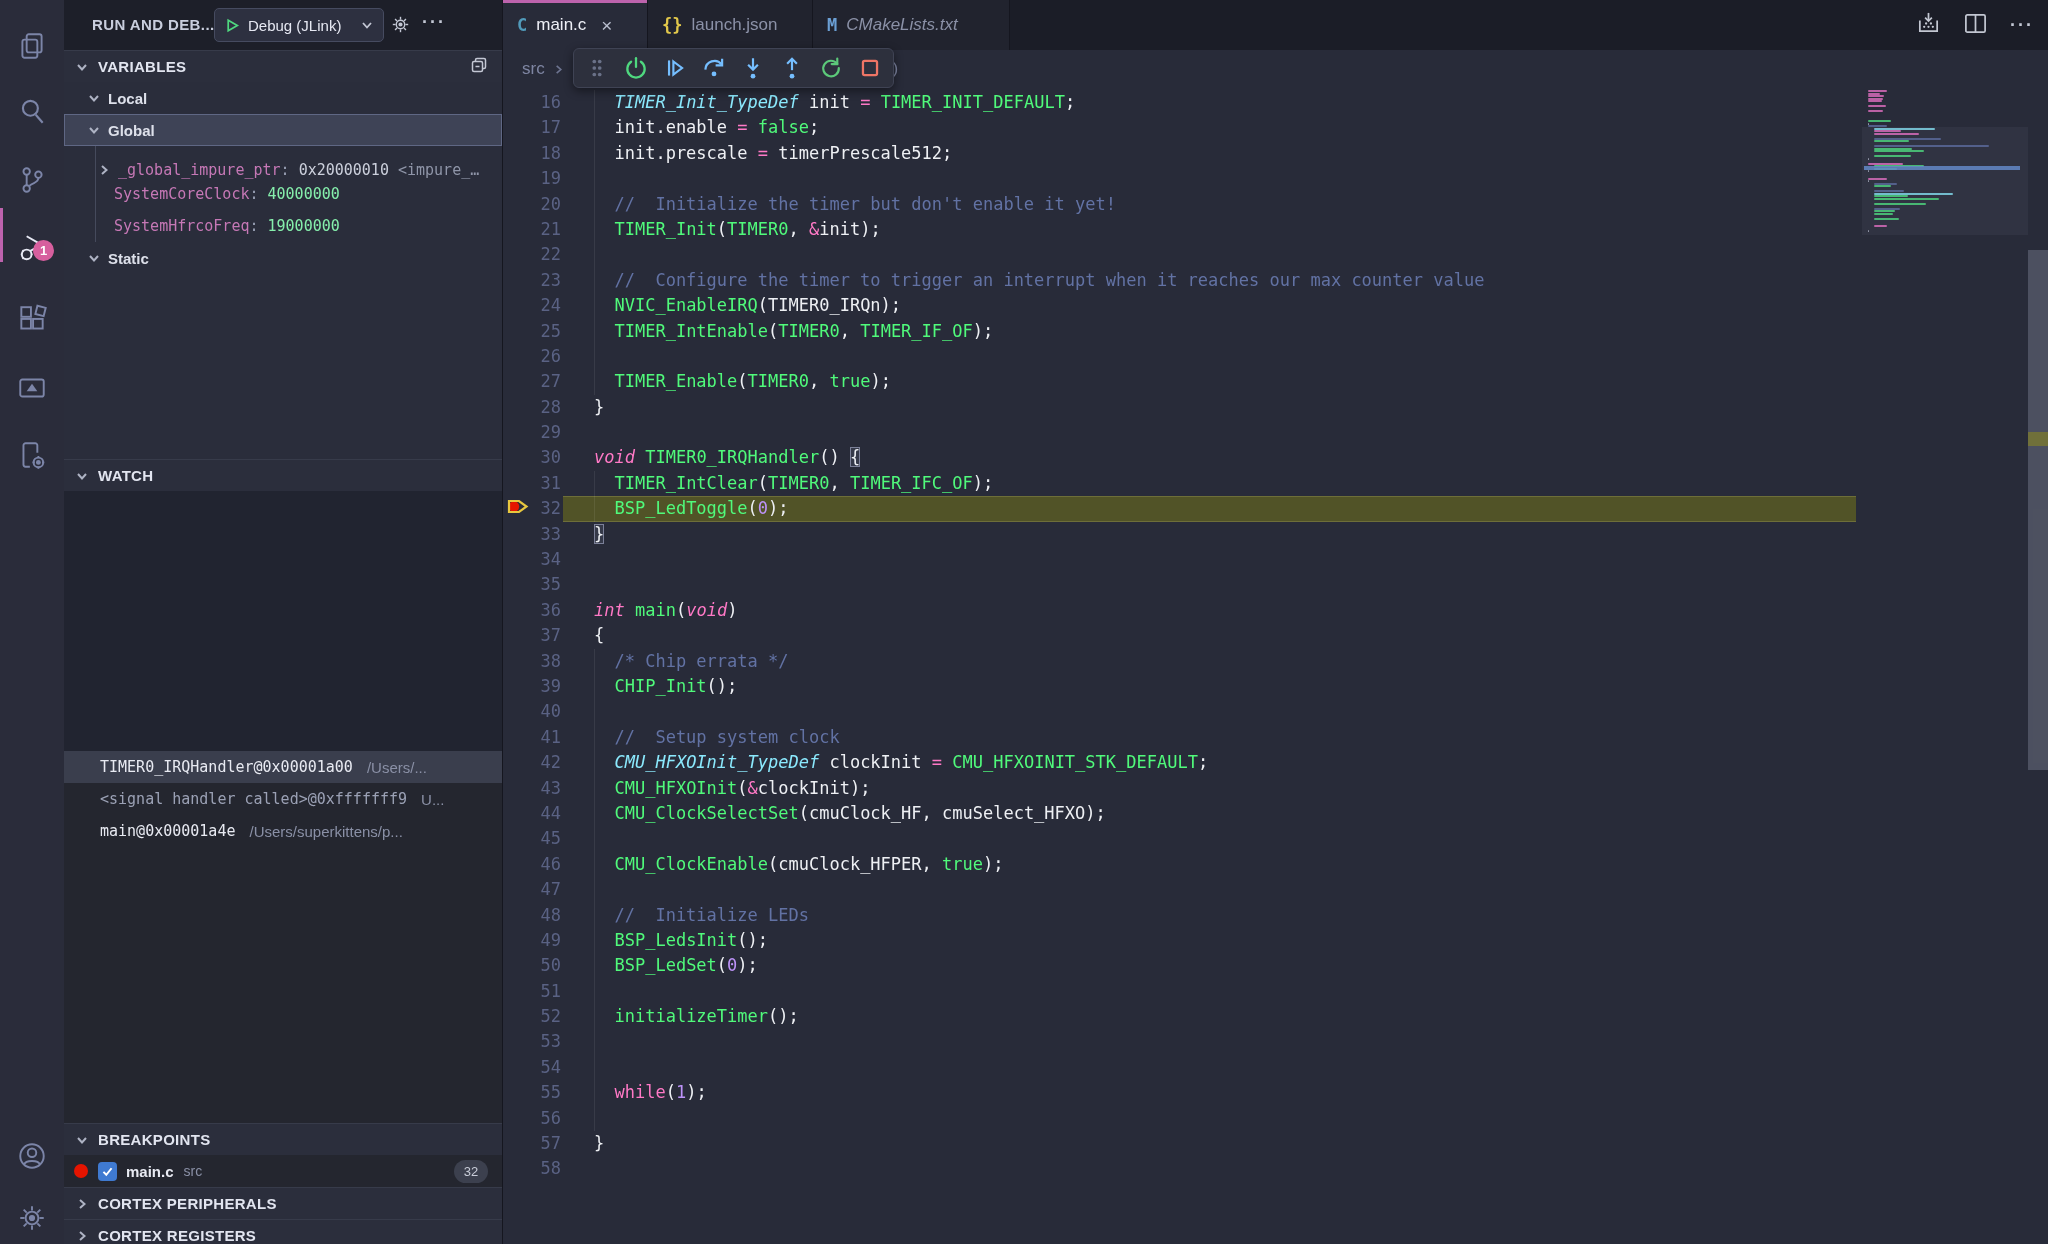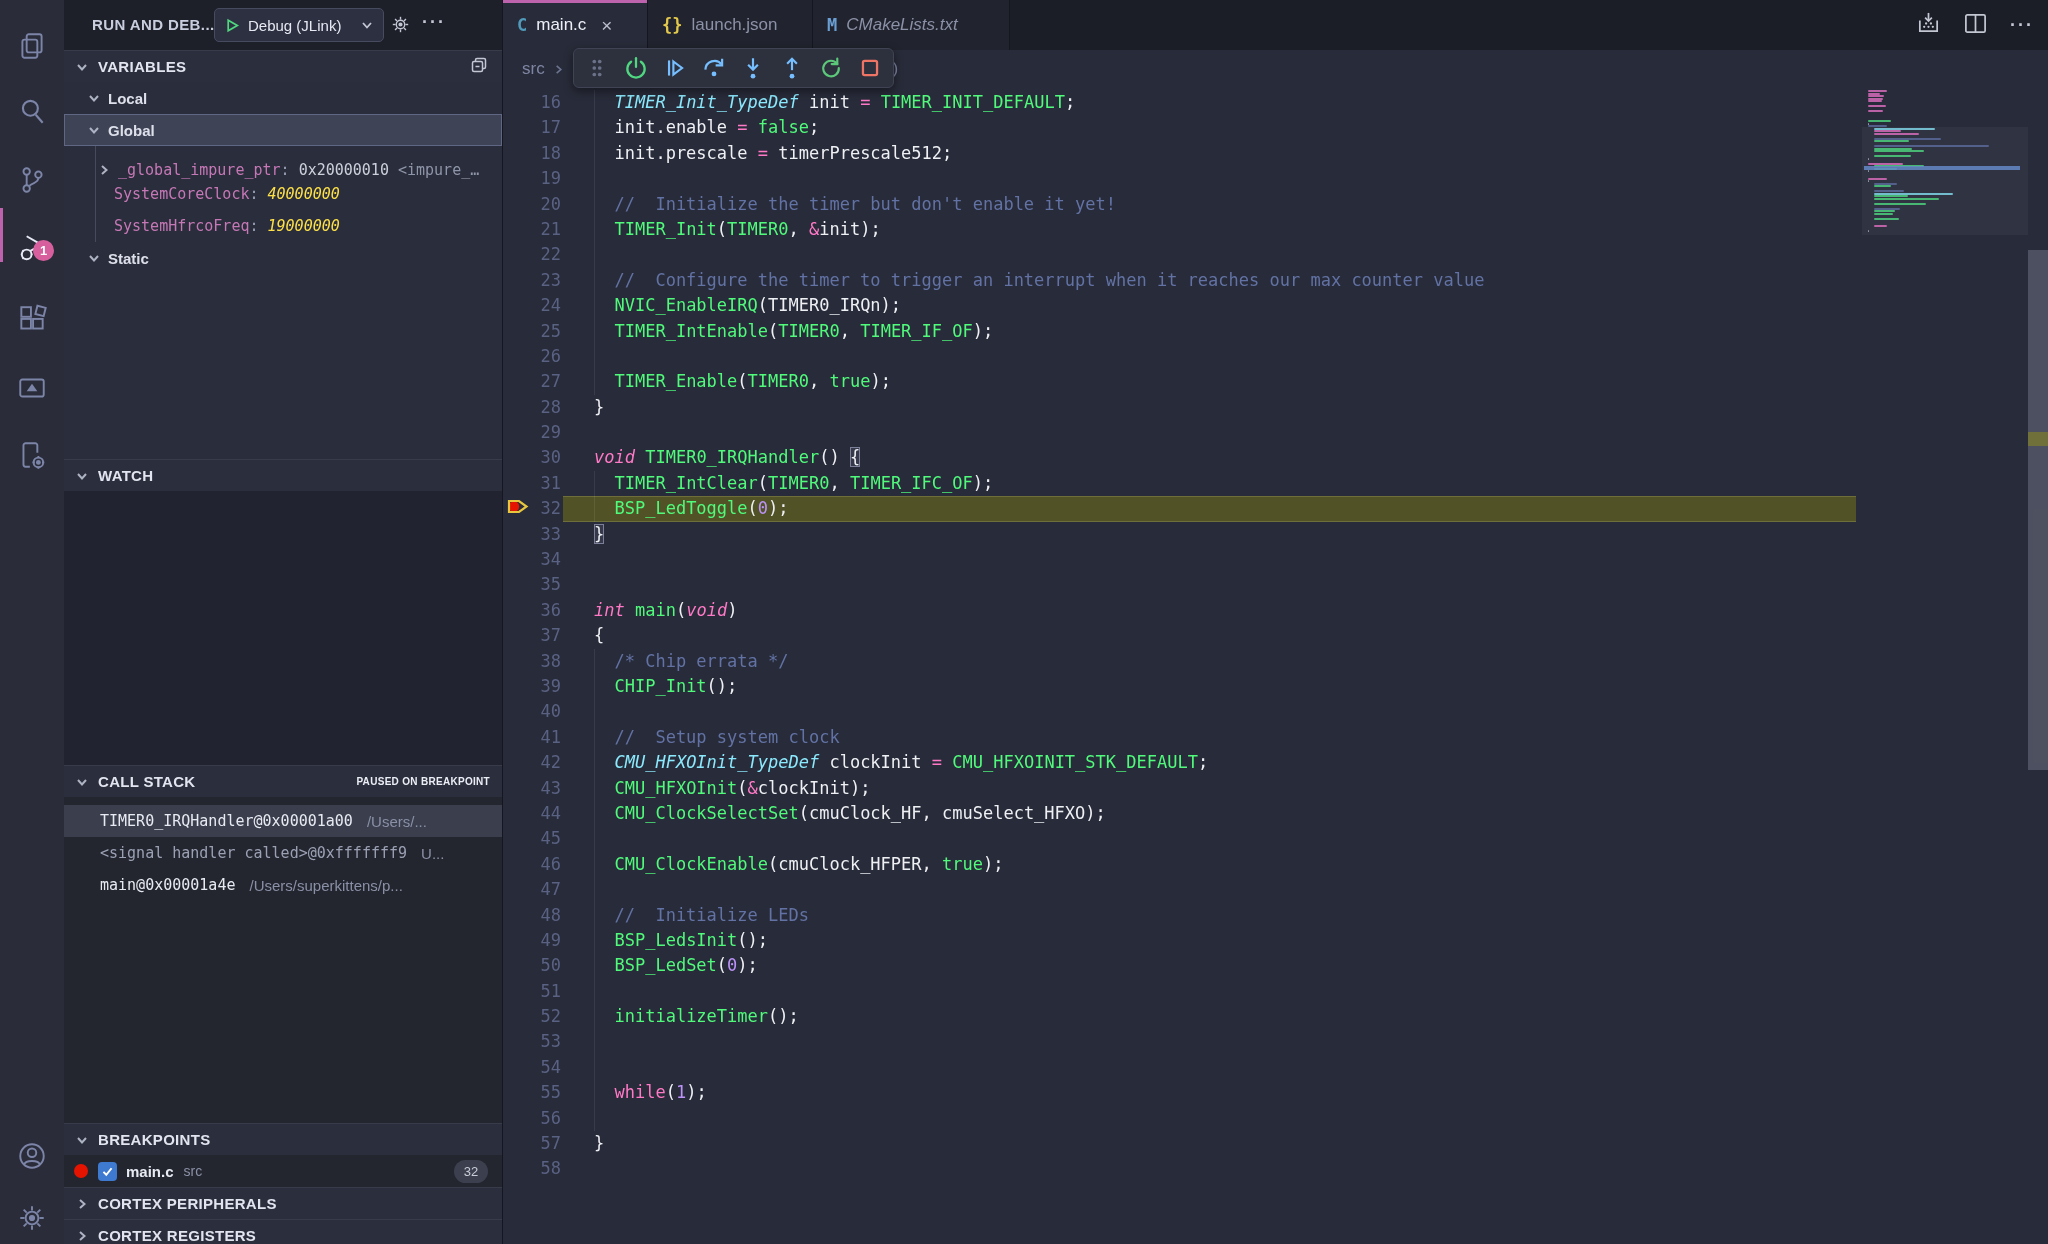--- a/index.html
+++ b/index.html
@@ -33,21 +33,21 @@
 
   .vrow { position:absolute; left:0; width:100%; height:32px; display:flex; align-items:center; font-size:15px; }
   .vrow .chev { margin-right:8px; color:#aeb3c4; display:flex; }
   .scope-label { font-weight:bold; color:#dde0ea; }
   .vrow.selected { background:#3e4356; box-shadow:inset 0 0 0 1px #5f6784; }
   .mono { font-family:"DejaVu Sans Mono", monospace; }
   .vname { color:#c678b6; }
   .vcolon { color:#9aa0b4; }
   .vaddr { color:#ccd0dc; }
   .vextra { color:#8f95a8; }
-  .vnum { color:#fde047;font-style:italic; }
+  .vnum { color:#86efac; }
   .tree-guide { position:absolute; left:31px; width:1px; background:#454a5c; }
 
   .cs-status { margin-left:auto; margin-right:12px; font-size:10px; font-weight:bold; letter-spacing:.3px; color:#eceef6; }
   .frame { position:absolute; left:0; width:100%; height:32px; display:flex; align-items:center; padding-left:36px;
            font-size:15px; white-space:nowrap; overflow:hidden; }
   .frame.selected { background:#3a3e4d; }
   .fname { color:#e8eaf2; }
   .frame.dim .fname { color:#9ba1b5; }
   .fpath { color:#8a90a6; margin-left:14px; font-size:15px; }
 
@@ -311,21 +311,21 @@
 
     <div class="sb-header" style="top:765px">
       <span class="chev">
           <svg width="12" height="12" viewBox="0 0 12 12" fill="none" stroke="currentColor" stroke-width="2">
             <path d="M2 4 L6 8.5 L10 4"></path>
           </svg>
         </span>
       <span>CALL STACK</span>
       <span class="cs-status">PAUSED ON BREAKPOINT</span>
     </div>
-    <div class="sb-body" style="top:805px; height:326px; background:#24262f">
+    <div class="sb-body" style="top:751px; height:326px; background:#24262f">
       <div class="frame selected" style="top:0">
         <span class="fname mono">TIMER0_IRQHandler@0x00001a00</span>
         <span class="fpath">/Users/...</span>
       </div>
       <div class="frame dim" style="top:32px">
         <span class="fname mono">&lt;signal handler called&gt;@0xfffffff9</span>
         <span class="fpath">U...</span>
       </div>
       <div class="frame" style="top:64px">
         <span class="fname mono">main@0x00001a4e</span>

